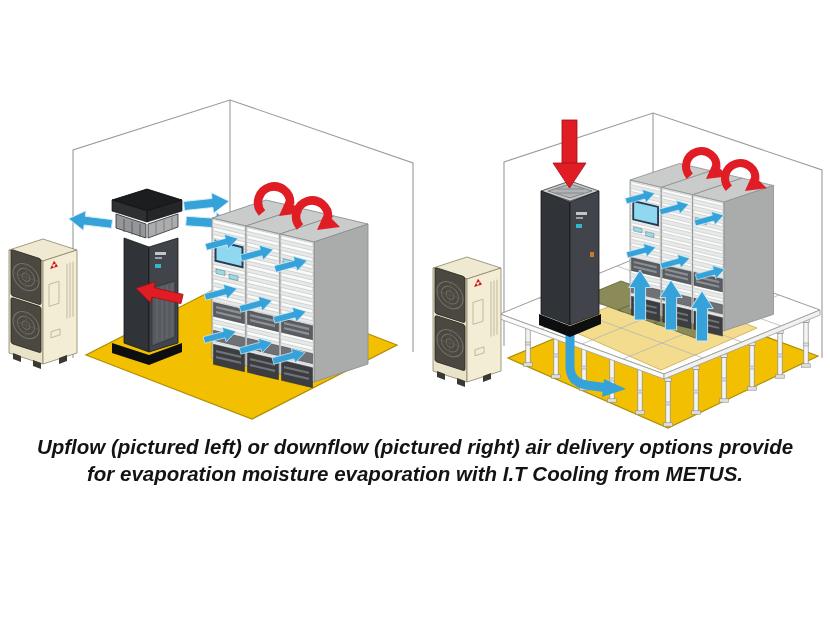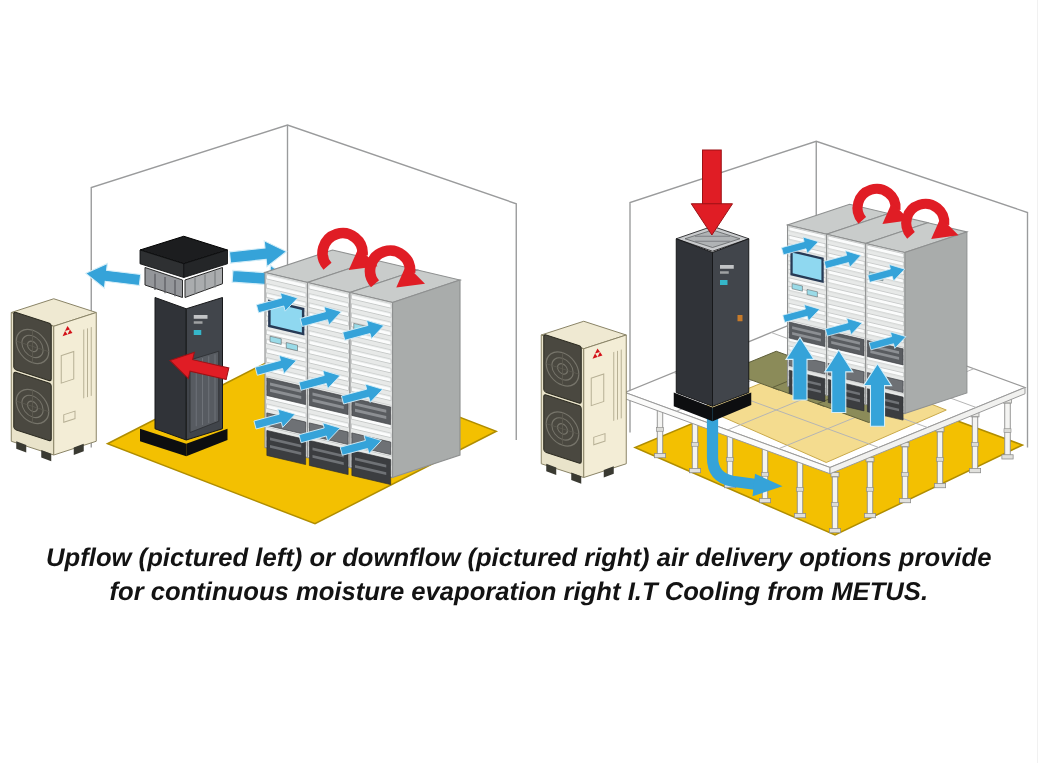--- a/index.html
+++ b/index.html
@@ -300,16 +300,16 @@
       <use href="#hook" transform="translate(705,162) scale(0.95)"></use>
       <use href="#hook" transform="translate(744,174) scale(0.95)"></use>
     </g>
 
     <use href="#outdoor" transform="translate(431,256)"></use>
   </g>
 </svg>
 
 <div class="caption">
   <p>Upflow (pictured left) or downflow (pictured right) air delivery options provide</p>
-  <p>for continuous moisture evaporation right I.T Cooling from METUS.</p>
+  <p>for evaporation moisture evaporation with I.T Cooling from METUS.</p>
 </div>
 
 </div>
 
 </body></html>

